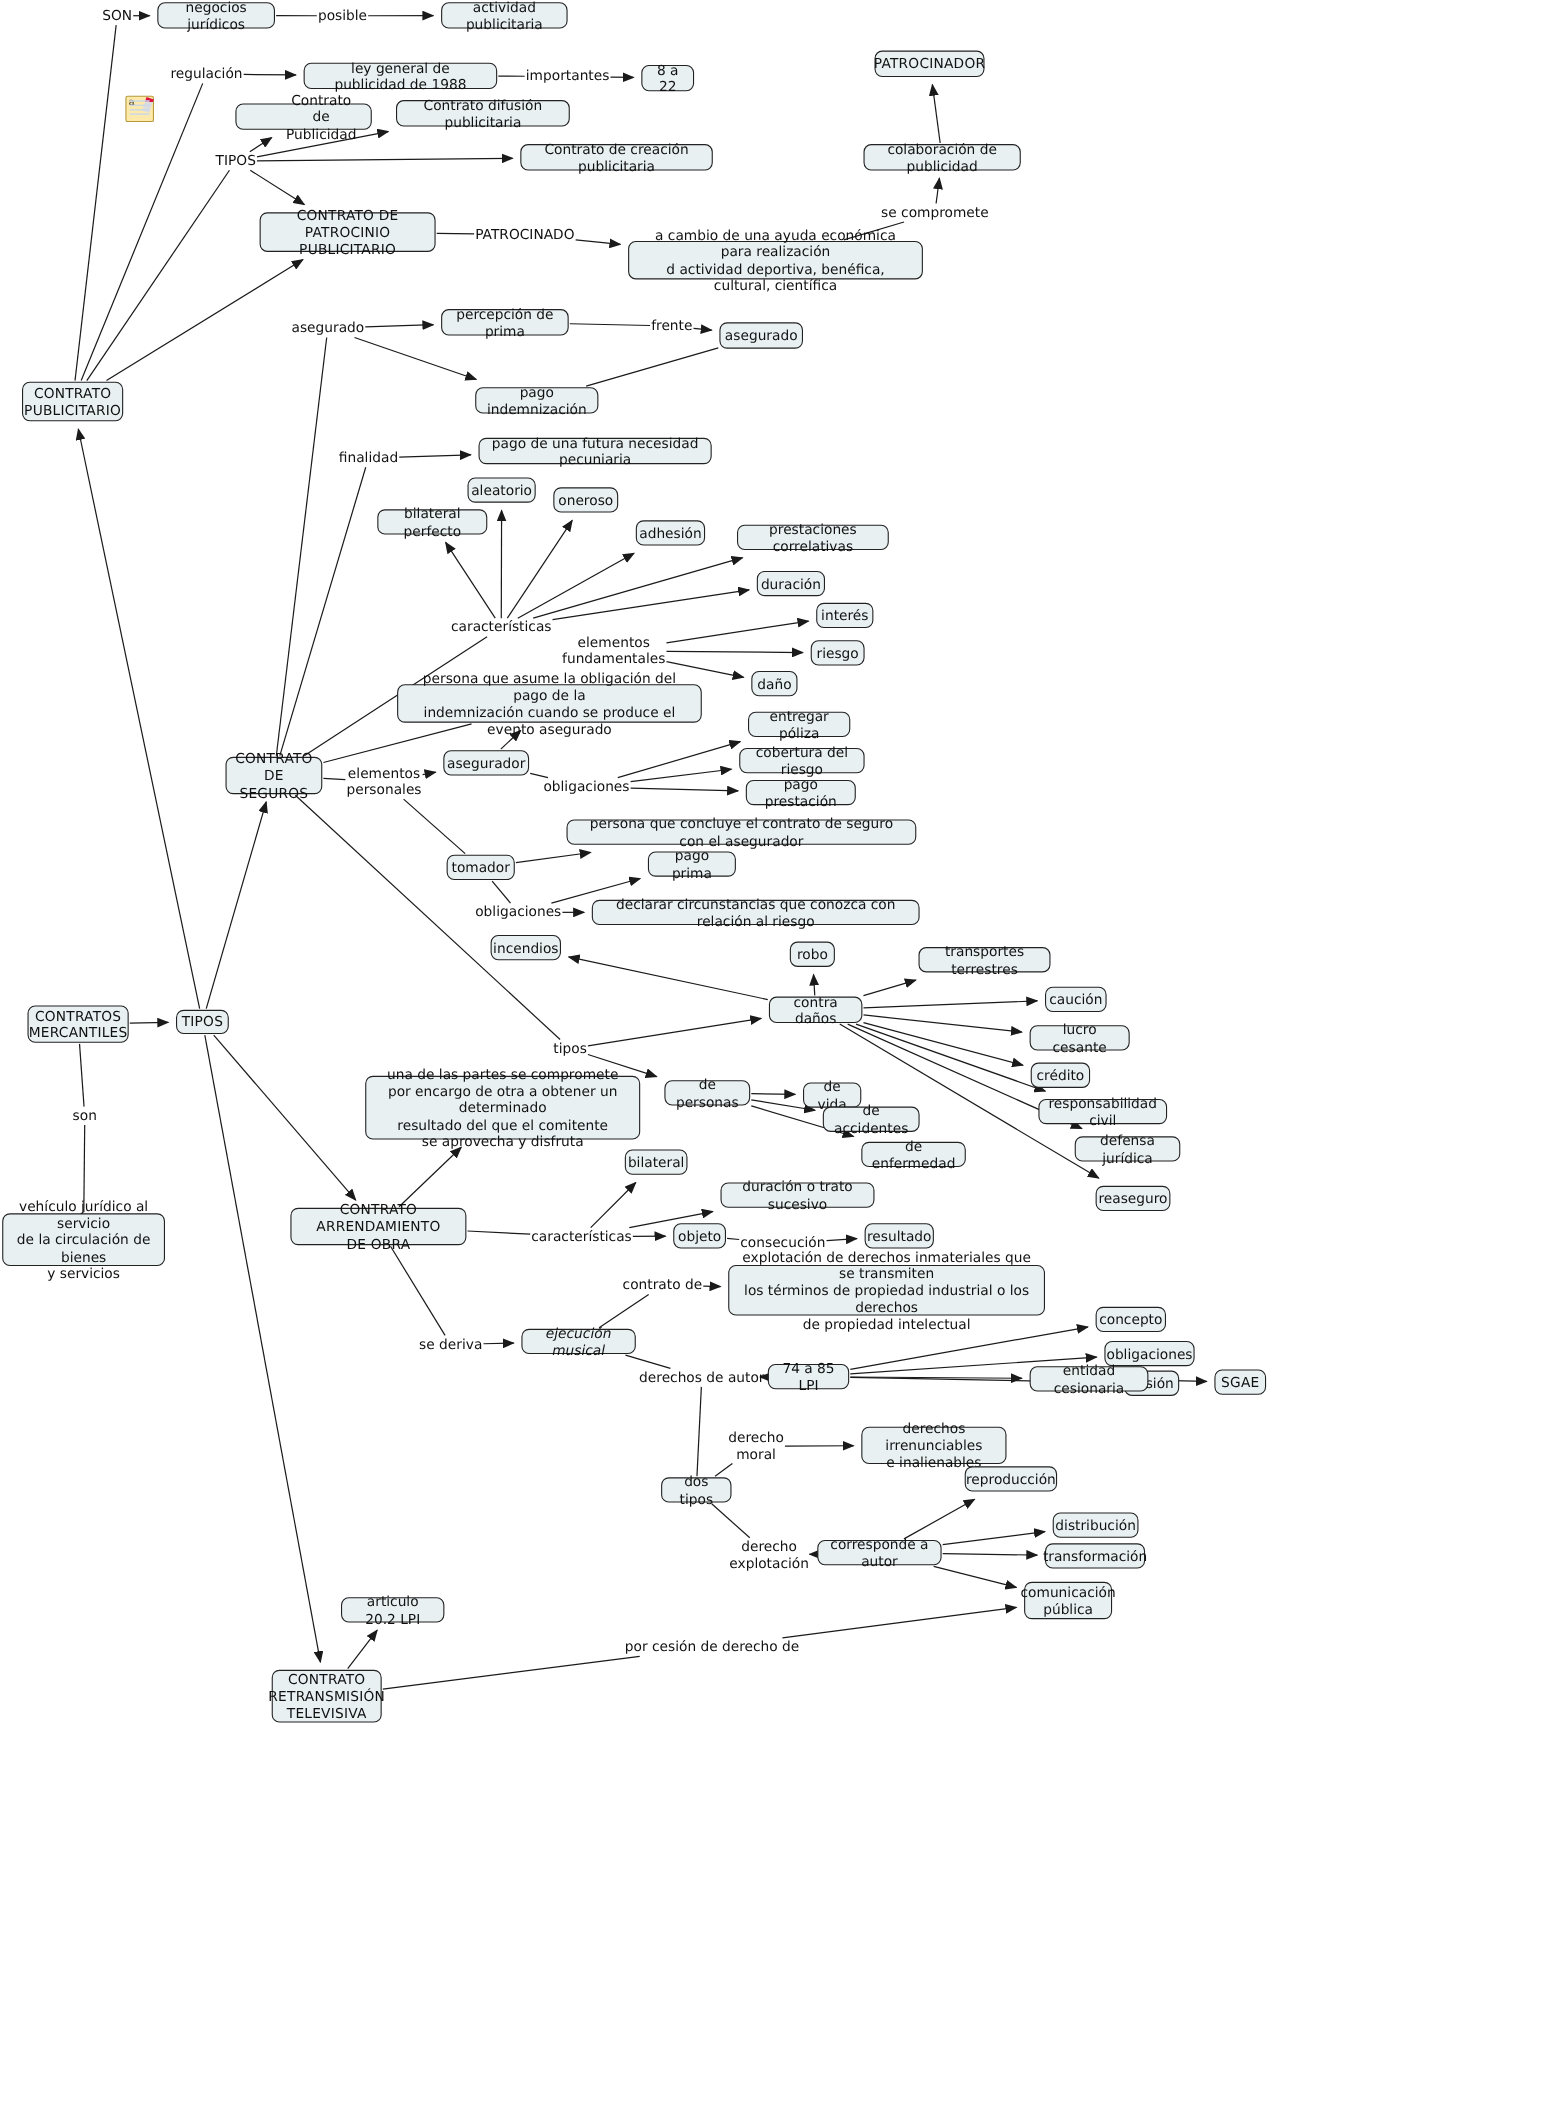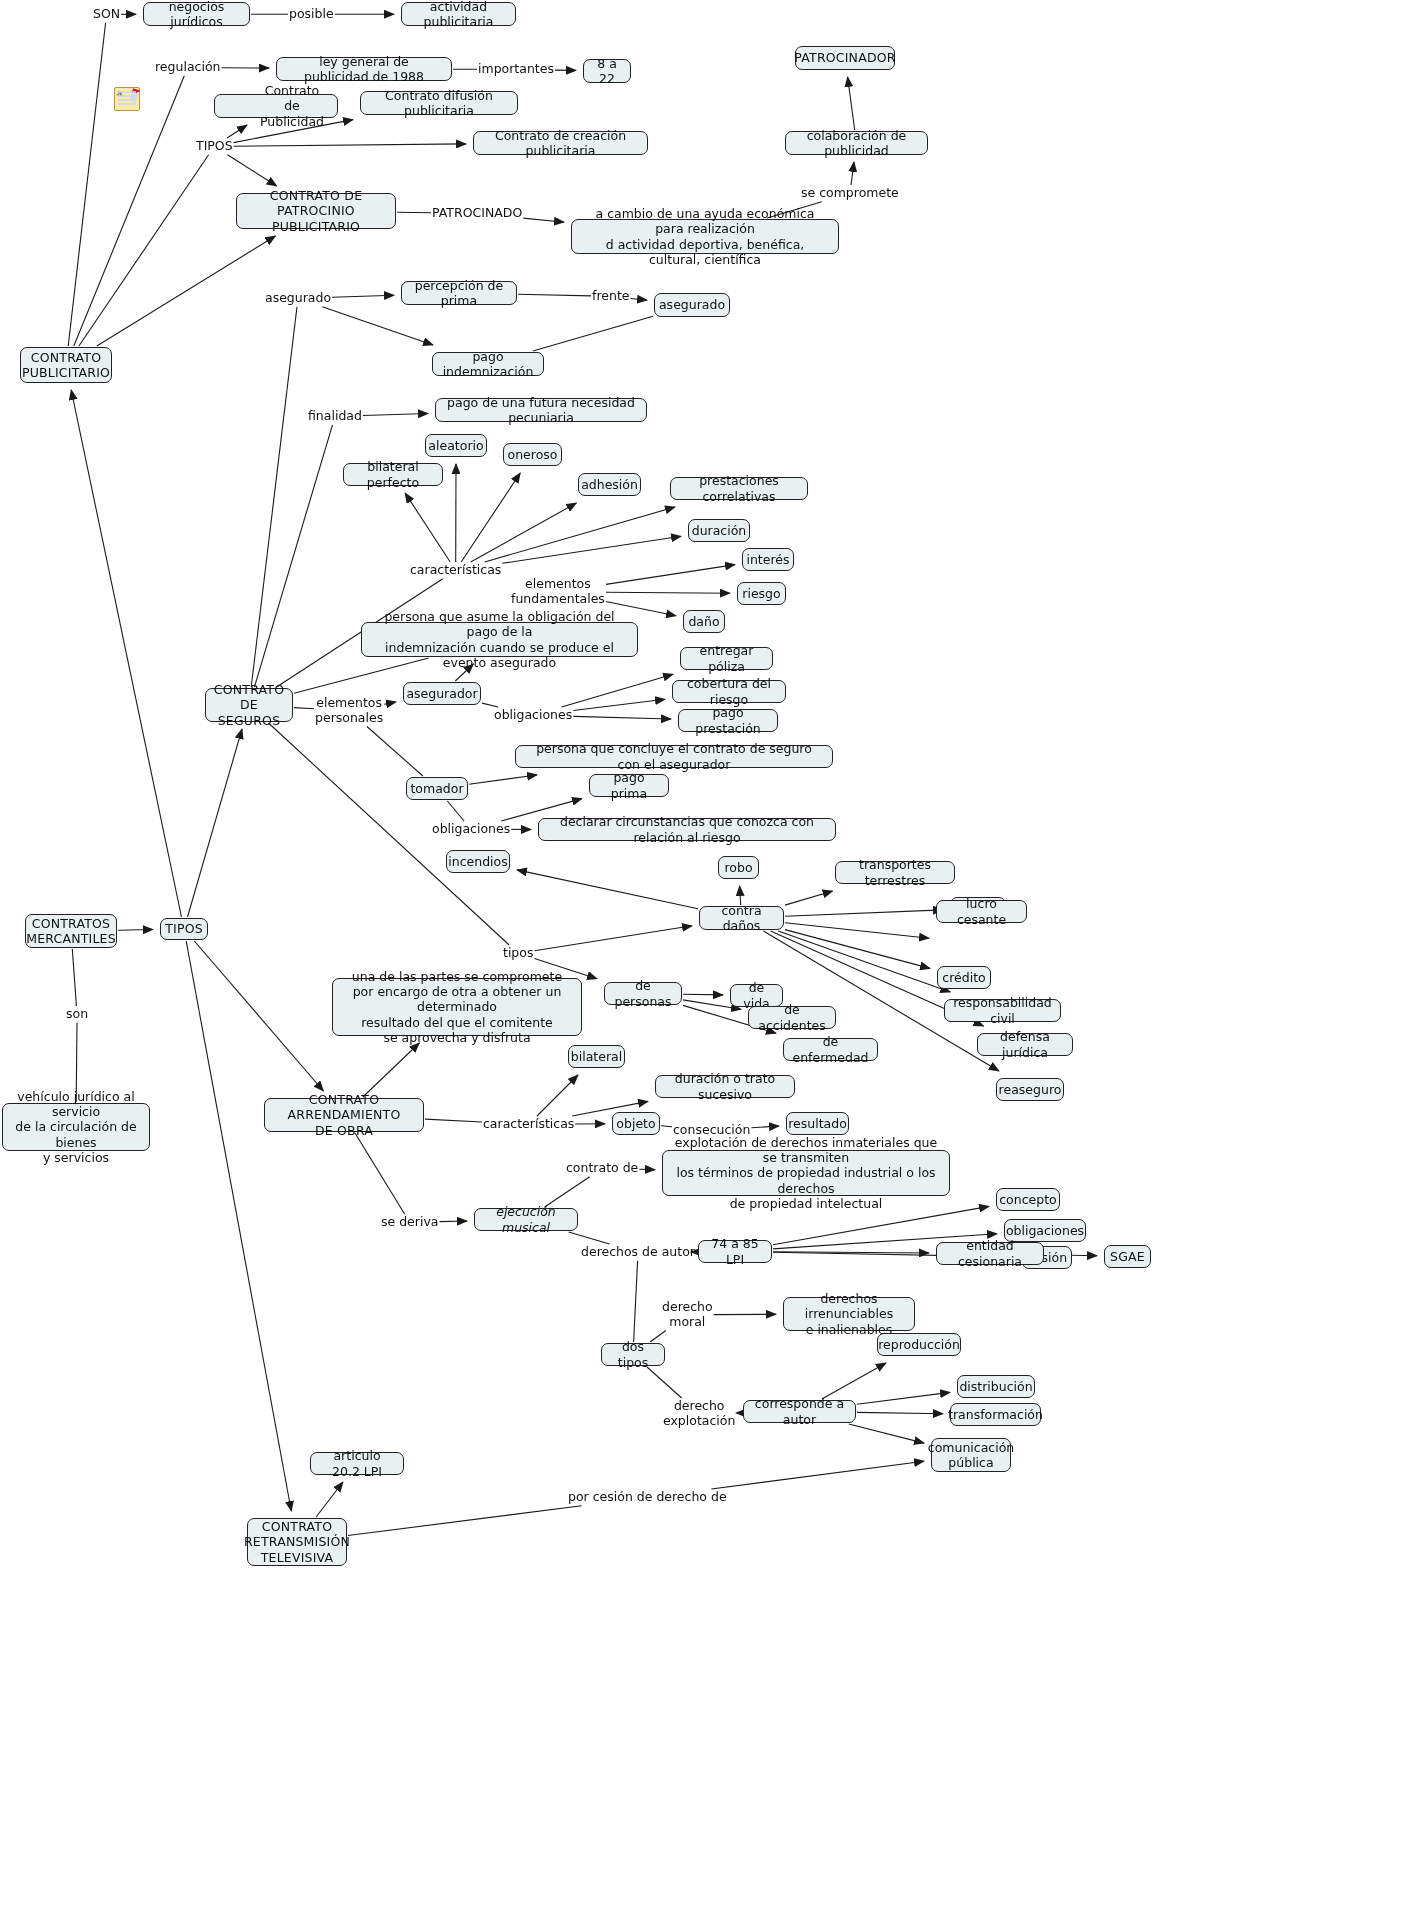--- a/index.html
+++ b/index.html
@@ -213,21 +213,21 @@
       <div class="node" style="left: 406px; top: 777px; width: 62px; height: 23px;">tomador</div>
       <div class="node" style="left: 538px; top: 818px; width: 298px; height: 23px;">declarar circunstancias que conozca con relación al riesgo</div>
       <div class="node" style="left: 446px; top: 850px; width: 64px; height: 23px;">incendios</div>
       <div class="node" style="left: 718px; top: 856px; width: 41px; height: 23px;">robo</div>
       <div class="node" style="left: 835px; top: 861px; width: 120px; height: 23px;">transportes terrestres</div>
       <div class="node caps" style="left: 25px; top: 914px; width: 92px; height: 34px;">CONTRATOS
 MERCANTILES</div>
       <div class="node" style="left: 699px; top: 906px; width: 85px; height: 24px;">contra daños</div>
       <div class="node" style="left: 950px; top: 897px; width: 56px; height: 23px;">caución</div>
       <div class="node caps" style="left: 160px; top: 918px; width: 48px; height: 22px;">TIPOS</div>
-      <div class="node" style="left: 936px; top: 900px; width: 91px; height: 23px;">lucro cesante</div>
+      <div class="node" style="left: 936px; top: 932px; width: 91px; height: 23px;">lucro cesante</div>
       <div class="node" style="left: 937px; top: 966px; width: 54px; height: 23px;">crédito</div>
       <div class="node" style="left: 604px; top: 982px; width: 78px; height: 23px;">de personas</div>
       <div class="node" style="left: 944px; top: 999px; width: 117px; height: 23px;">responsabilidad civil</div>
       <div class="node" style="left: 730px; top: 984px; width: 53px; height: 23px;">de vida</div>
       <div class="node" style="left: 332px; top: 978px; width: 250px; height: 58px;">una de las partes se compromete
 por encargo de otra a obtener un determinado
 resultado del que el comitente
 se aprovecha y disfruta</div>
       <div class="node" style="left: 748px; top: 1006px; width: 88px; height: 23px;">de accidentes</div>
       <div class="node" style="left: 977px; top: 1033px; width: 96px; height: 23px;">defensa jurídica</div>

